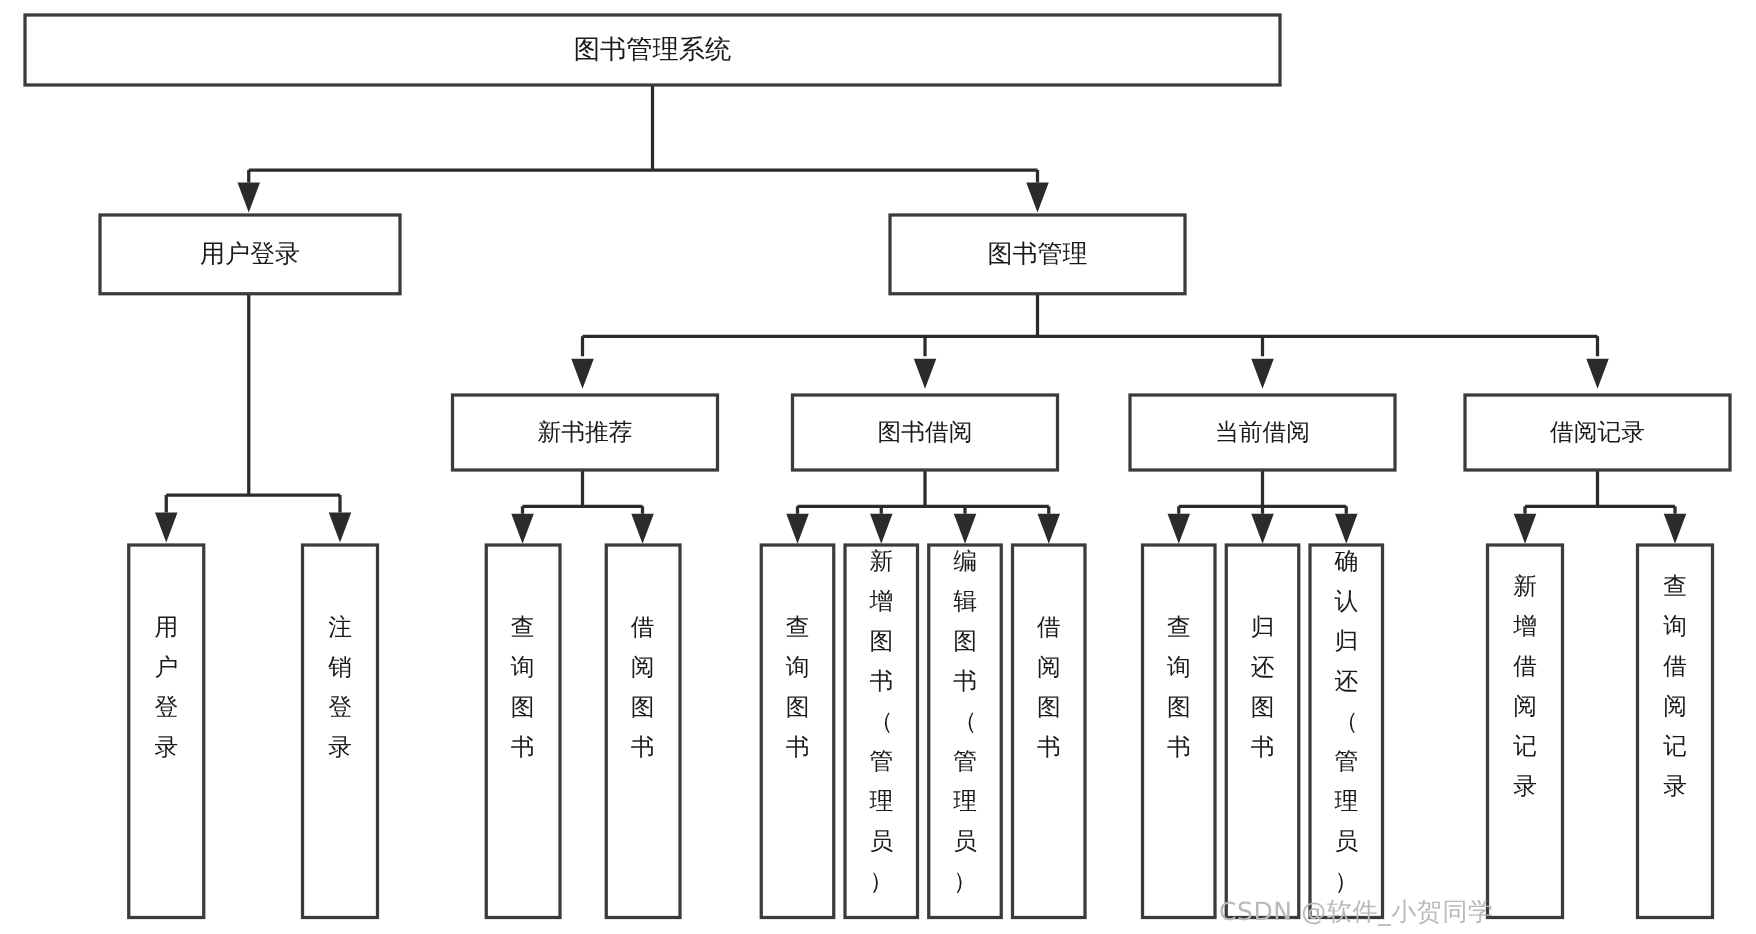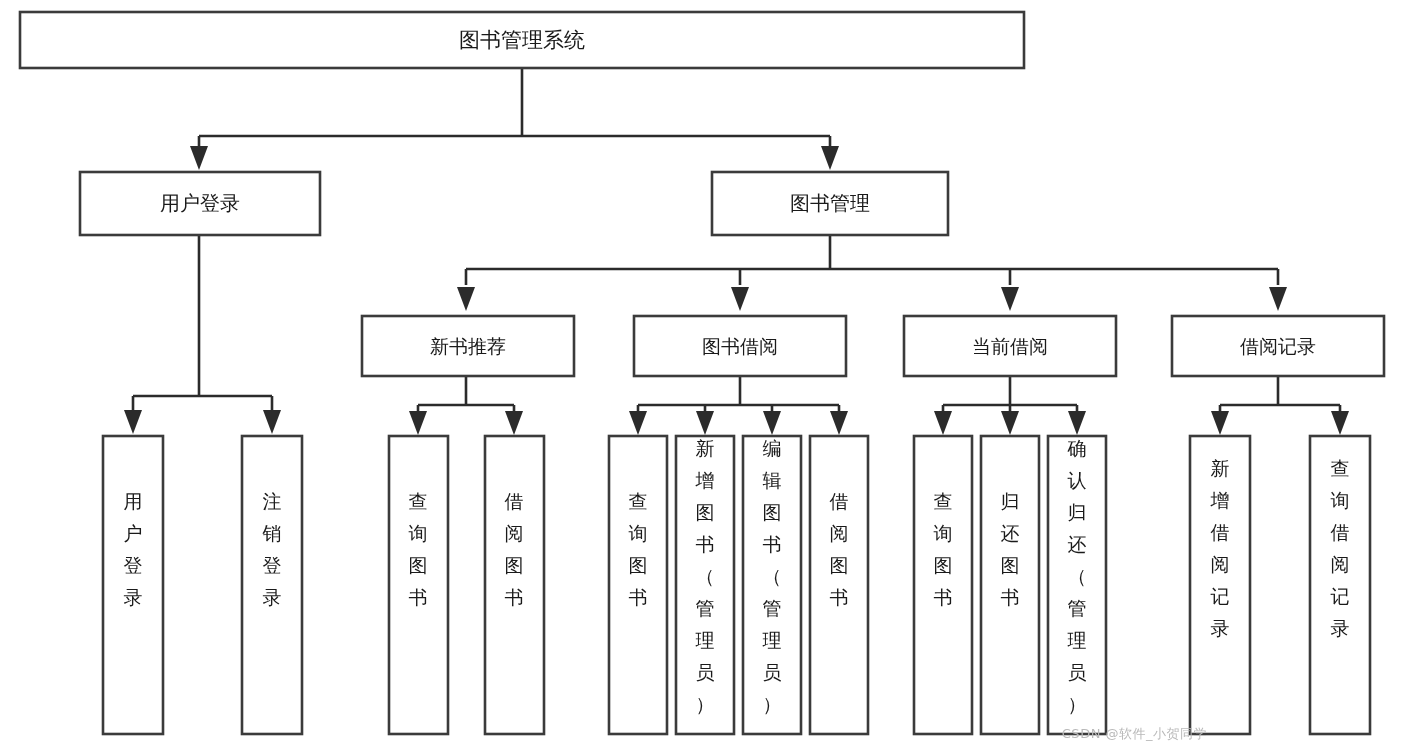--- a/index.html
+++ b/index.html
@@ -48,24 +48,24 @@
     stroke-width: 2.6;
     fill: none;
     stroke-linecap: butt;
   }
   .arrow-head {
     fill: #2b2b2b;
     stroke: none;
   }
   .watermark-text {
     position: absolute;
-    right: 4px;
+    right: 16px;
     bottom: 4px;
     font-family: "DejaVu Sans", "Liberation Sans", sans-serif;
-    font-size: 13px;
+    font-size: 20px;
     color: #b9b9b9;
     white-space: nowrap;
     letter-spacing: 0.5px;
   }
 </style>
 </head>
 <body>
 
 <div id="diagram-root">
 

